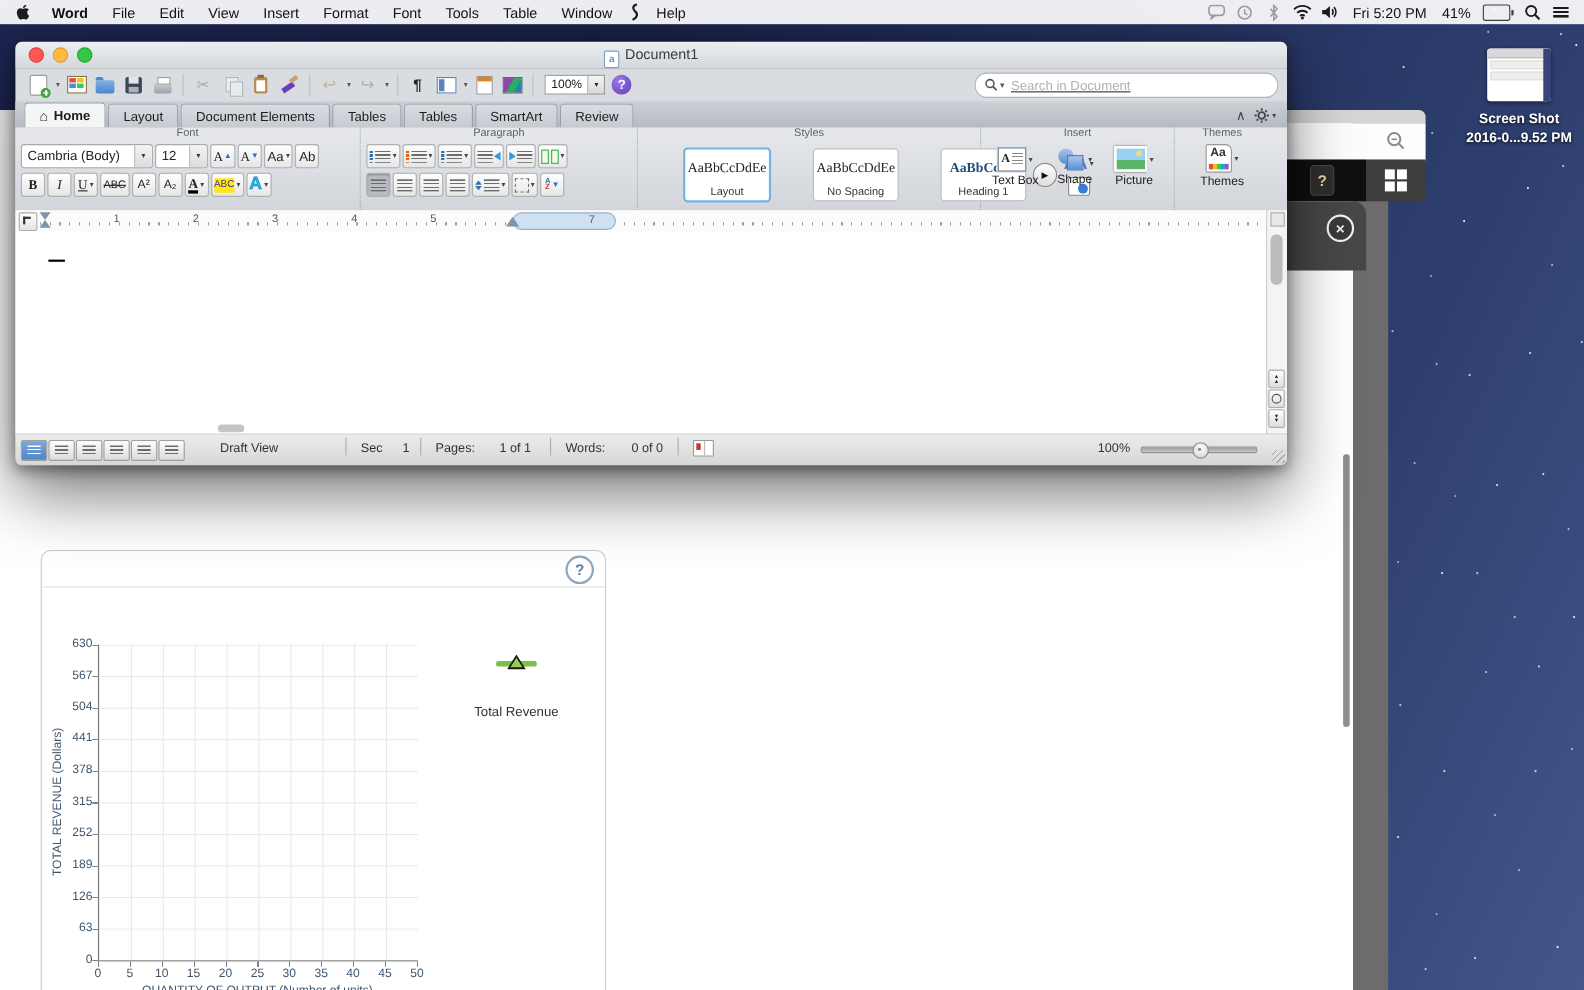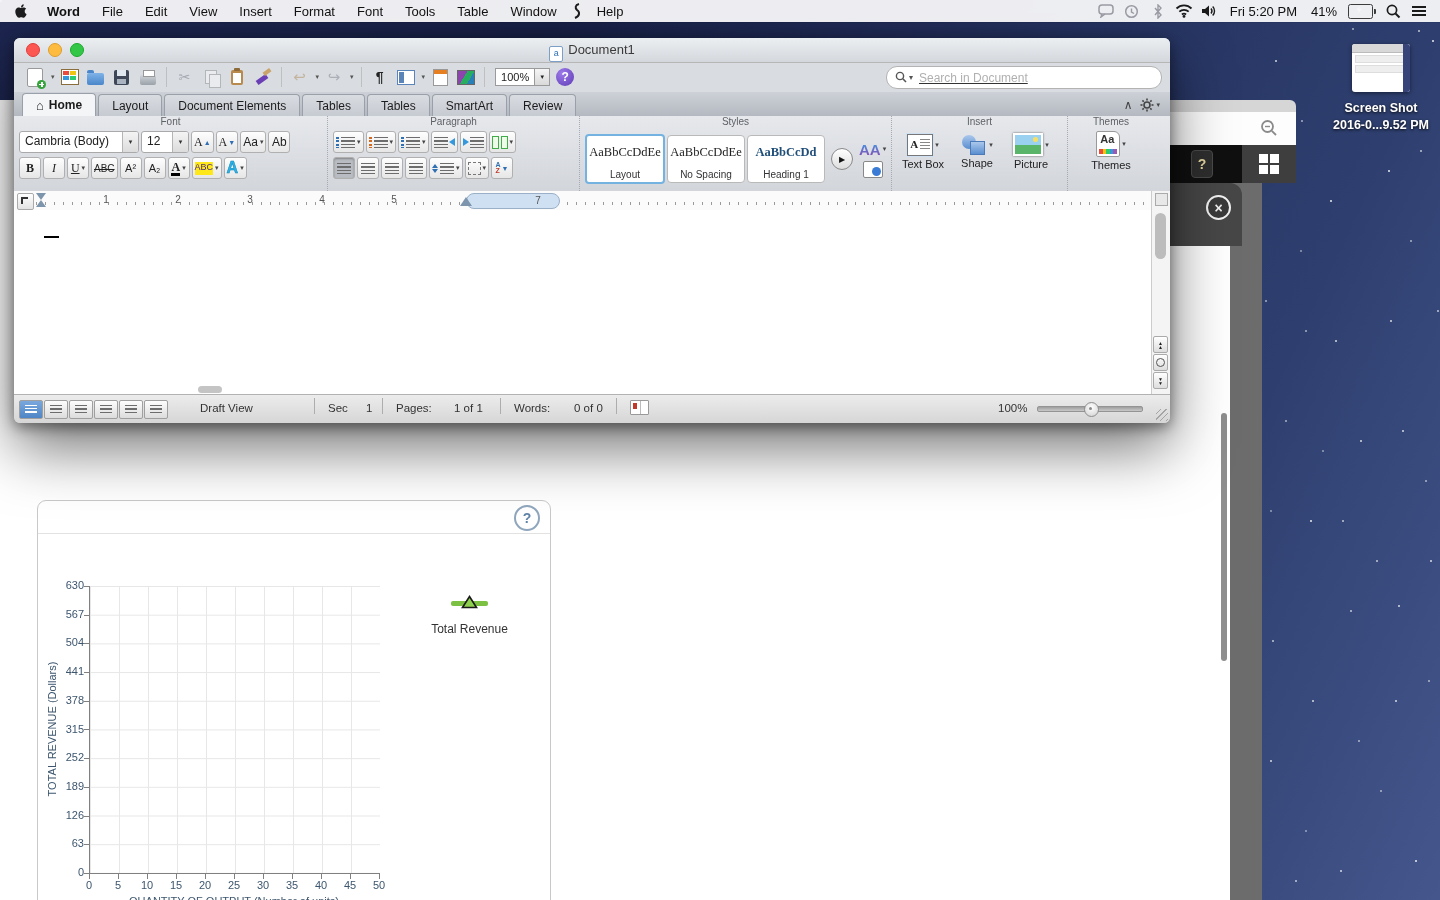--- a/index.html
+++ b/index.html
@@ -82,21 +82,21 @@
   .ytickmarks{position:absolute;left:46px;top:85px;width:5px;height:288px;
     background:repeating-linear-gradient(to bottom,#808080 0 1px,transparent 1px 28.7px);}
   .xtick{position:absolute;width:24px;text-align:center;font-size:11px;color:#3d566e;top:378px;}
   .xtickmarks{position:absolute;left:51px;top:373px;width:291px;height:5px;
     background:repeating-linear-gradient(to right,#808080 0 1px,transparent 1px 29px);}
   #ylab{position:absolute;left:-100px;top:221px;width:230px;height:14px;text-align:center;font-size:11px;color:#3d566e;
     transform:rotate(-90deg);}
   #xlab{position:absolute;left:66px;top:394px;width:260px;text-align:center;font-size:11px;color:#3d566e;}
   #legend-line{position:absolute;left:413px;top:100px;width:37px;height:5px;background:#7dc142;border-radius:2px;}
   #legend-tri{position:absolute;left:423px;top:94px;}
-  #legend-text{position:absolute;left:371px;top:121px;width:121px;text-align:center;font-size:12px;color:#333;}
+  #legend-text{position:absolute;left:371px;top:139px;width:121px;text-align:center;font-size:12px;color:#333;}
   
   #word{position:absolute;left:14px;top:38px;width:1156px;height:385px;border-radius:6px;
     background:#d9dce0;box-shadow:0 25px 60px rgba(0,0,0,.55),0 4px 14px rgba(0,0,0,.45);font-size:12px;color:#222;}
   #titlebar{position:absolute;left:0;top:0;right:0;height:24px;background:linear-gradient(#eceff2,#d4d7db);
     border-radius:6px 6px 0 0;border-bottom:1px solid #b6b6b6;display:flex;align-items:center;}
   .tl{width:12px;height:12px;border-radius:50%;margin-left:8px;}
   .tl.red{background:#fc5753;border:1px solid #df3e3a;margin-left:12px;}
   .tl.yel{background:#fdbc40;border:1px solid #de9d2b;}
   .tl.grn{background:#33c748;border:1px solid #1ba82f;}
   #wtitle{position:absolute;left:0;right:0;text-align:center;font-size:13px;color:#3a3a3a;top:4px;}
@@ -187,21 +187,21 @@
   .updn .u{border-bottom:4px solid #2f6fb3;}
   .updn .d{border-top:4px solid #2f6fb3;}
   .brd-ic{width:11px;height:11px;border:1px dashed #777;}
   .sort-ic{display:flex;flex-direction:column;line-height:6px;font-size:7px;font-weight:bold;}
   .sort-ic .a{color:#2f6fb3;}.sort-ic .z{color:#c0392b;}
   .outd{transform:scaleX(-1);}
   .ind-ic{display:flex;align-items:center;gap:1px;}
   .ind-ic .arr{width:0;height:0;border-top:4px solid transparent;border-bottom:4px solid transparent;border-left:6px solid #3498db;}
   
   .stylecard{width:76px;height:46px;border:1px solid #b9b9b9;border-radius:4px;background:#fff;
-    display:flex;flex-direction:column;overflow:hidden;flex:none;}
+    display:flex;flex-direction:column;overflow:hidden;flex:none;margin-left:36px;}
   .stylecard.sel{border:2px solid #74b2e2;}
   .stylecard .sample{flex:1;display:flex;align-items:center;justify-content:center;font-size:12.5px;white-space:nowrap;overflow:hidden;}
   .stylecard .sname{text-align:center;font-size:10px;color:#333;padding-bottom:2px;white-space:nowrap;}
   .h1sample{font-weight:bold;color:#1f4e79;font-size:13.5px;}
   .playbtn{width:20px;height:20px;border-radius:50%;border:1px solid #8a8a8a;background:linear-gradient(#fff,#ddd);
     display:flex;align-items:center;justify-content:center;font-size:8px;color:#111;flex:none;margin:0 4px;}
   .aa-fx{font-weight:bold;font-size:15px;background:linear-gradient(#3aa0e8,#8e44ad);-webkit-background-clip:text;
     background-clip:text;color:transparent;}
   .pane-ic{width:18px;height:15px;border:1px solid #888;background:#fff;position:relative;border-radius:2px;}
   .pane-ic:before{content:"";position:absolute;right:1px;bottom:1px;width:9px;height:9px;border-radius:50%;background:#3a7bd5;}

